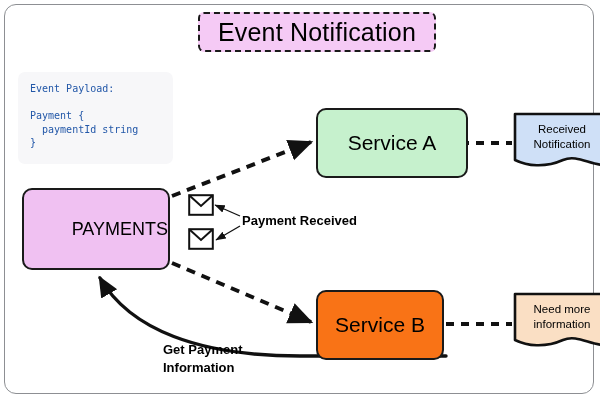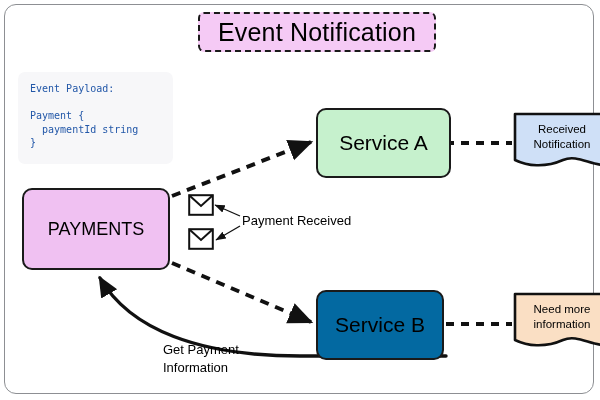--- a/index.html
+++ b/index.html
@@ -77,37 +77,38 @@
   
   #payments-node {
     left: 22px;
     top: 188px;
     width: 148px;
     height: 82px;
     background: #f0c1f2;
     border: 2px solid #1a1a1a;
     border-radius: 10px;
     font-size: 18px;
+    justify-content: flex-end;
   }
   #service-a-node {
     left: 316px;
     top: 108px;
-    width: 135px;
+    width: 152px;
     height: 70px;
     background: #c6f1cd;
     border: 2px solid #1a1a1a;
     border-radius: 10px;
     font-size: 21px;
   }
   #service-b-node {
     left: 316px;
     top: 290px;
     width: 128px;
     height: 70px;
-    background: #0369a1;
+    background: #f97316;
     border: 2px solid #1a1a1a;
     border-radius: 10px;
     font-size: 21px;
   }
   
   .doc-shape {
     position: absolute;
     width: 110px;
     height: 62px;
   }
@@ -129,20 +130,21 @@
   .envelope { position: absolute; width: 26px; height: 22px; }
   #envelope-top { left: 188px; top: 194px; }
   #envelope-bottom { left: 188px; top: 228px; }
   
   .edge-label {
     position: absolute;
     color: #000;
     font-size: 13px;
     line-height: 1.35;
     white-space: pre-line;
+    font-weight: bold;
   }
   #payment-received-label { left: 242px; top: 212px; }
   #get-payment-label { left: 163px; top: 303px; margin-top: 38px; }
 </style>
 </head>
 <body>
 
 <div id="canvas">
 
   <div id="frame"></div>

